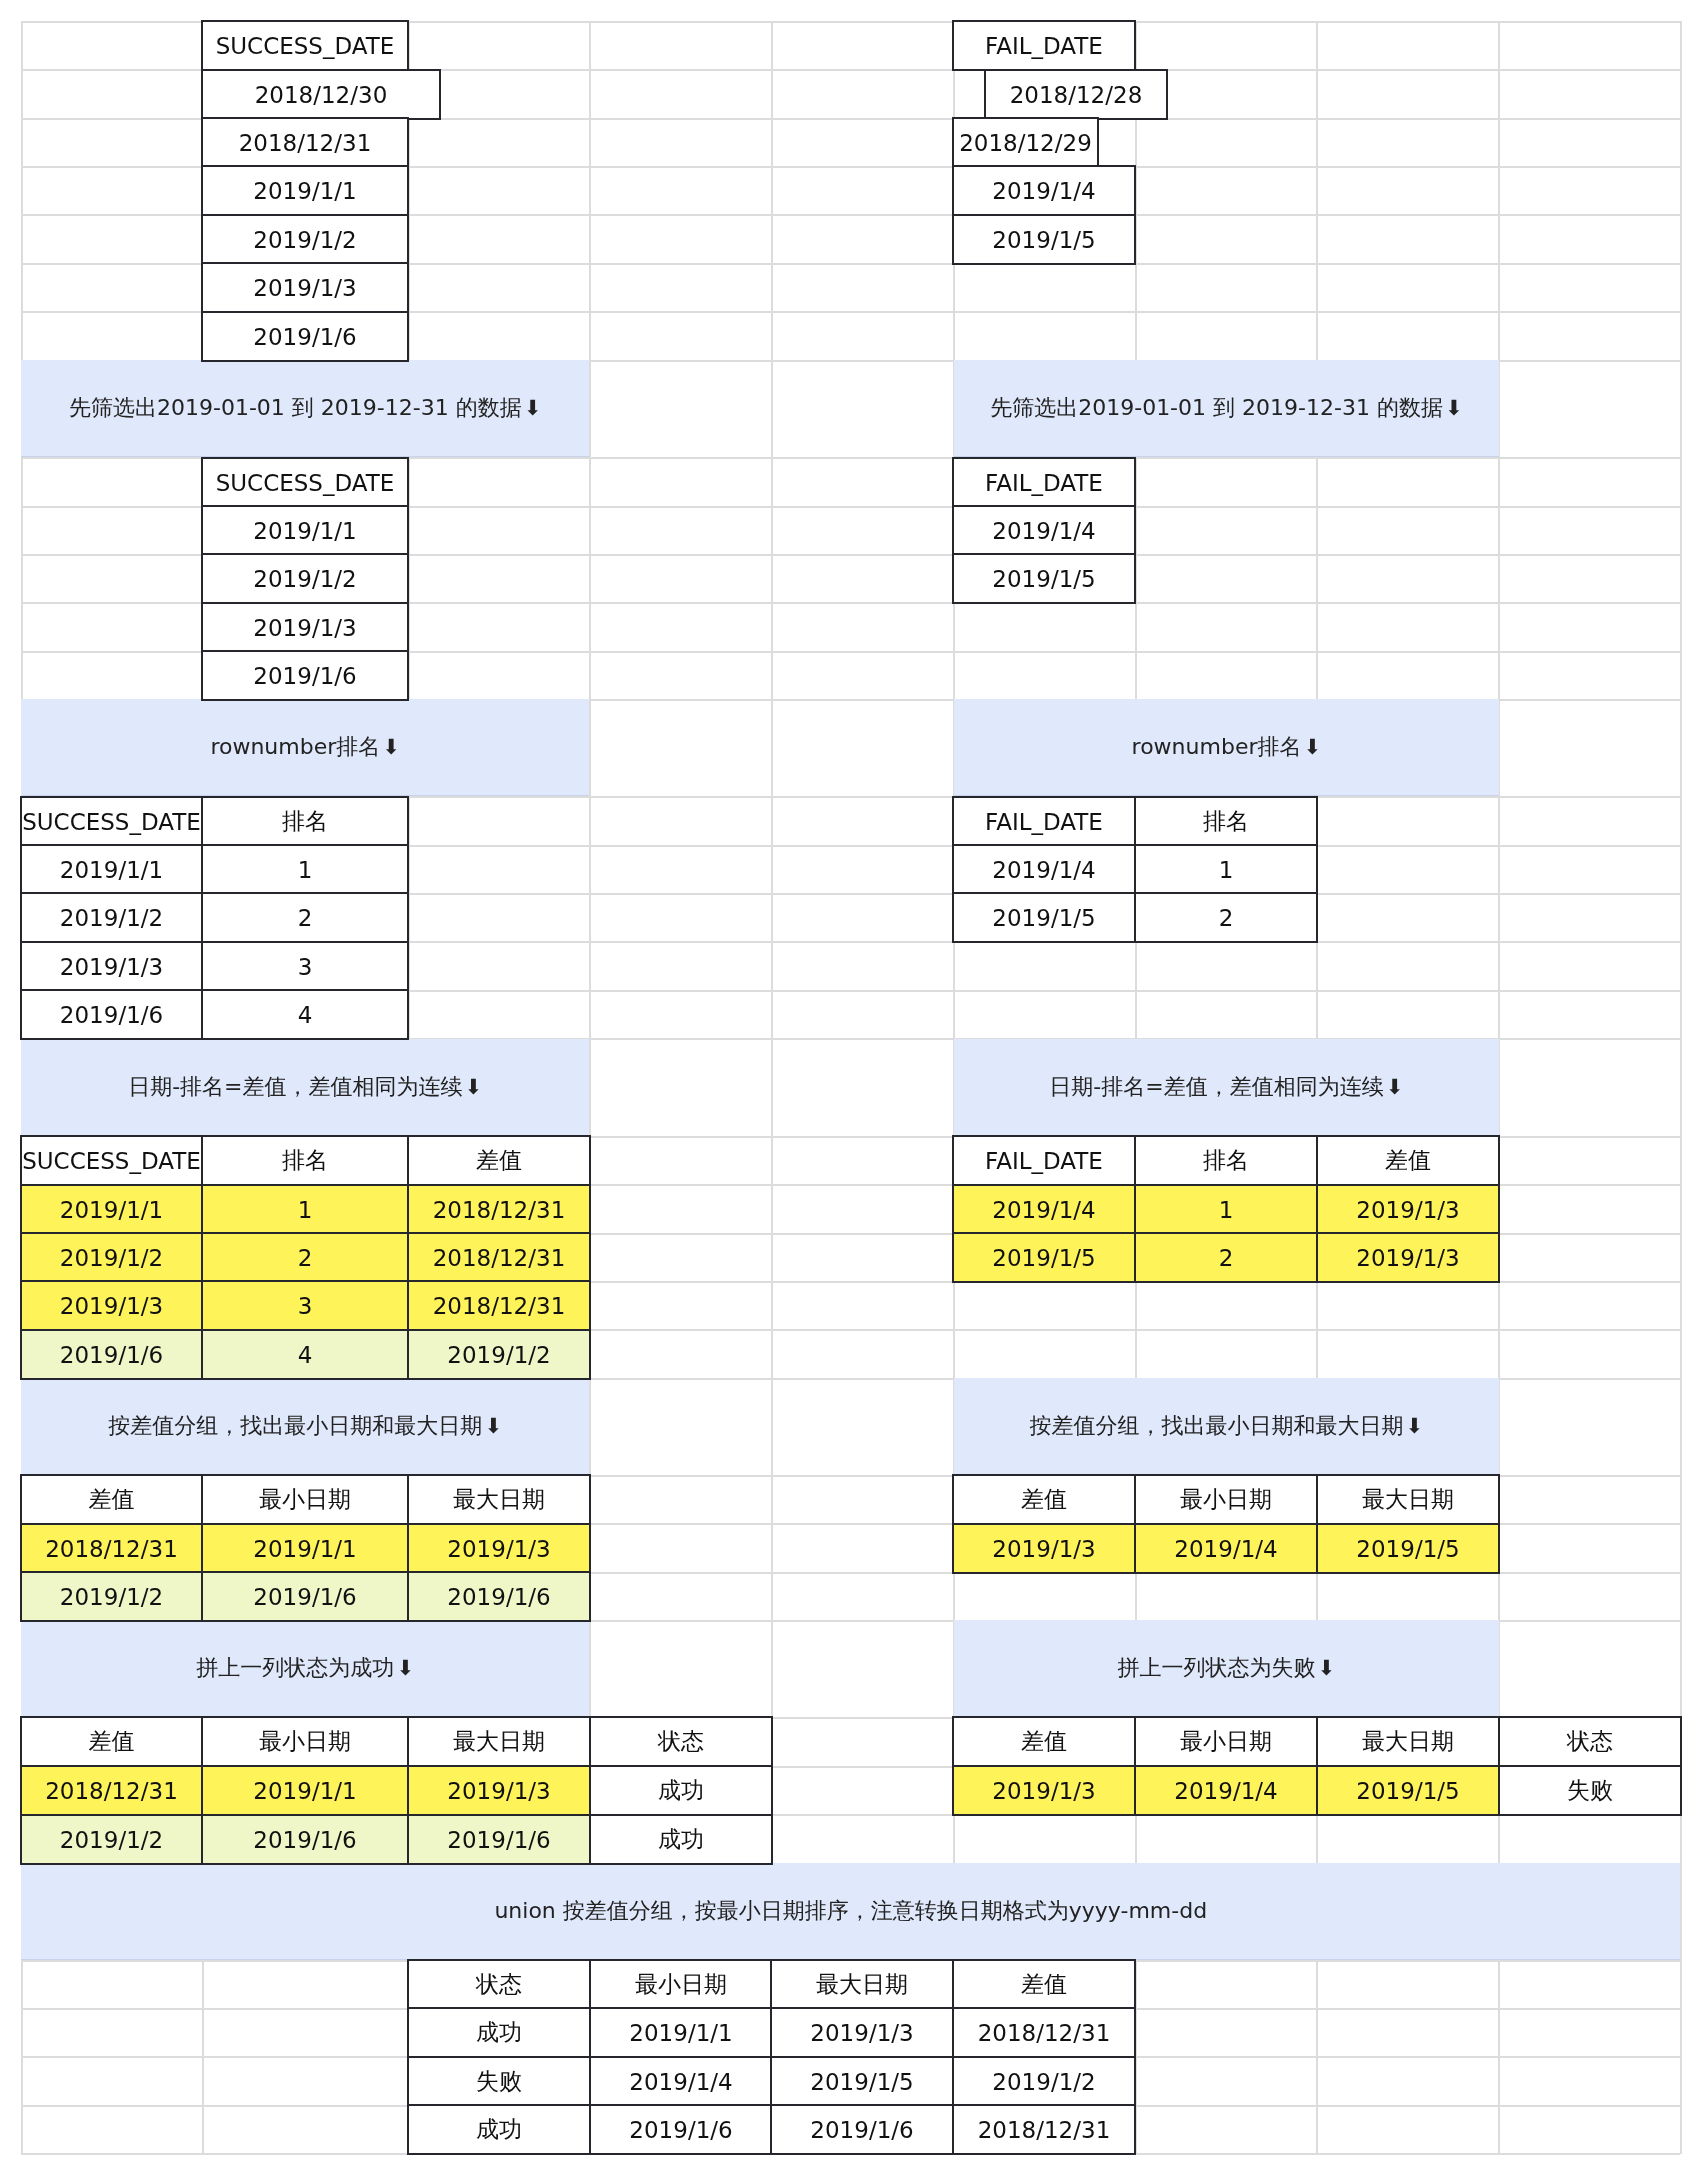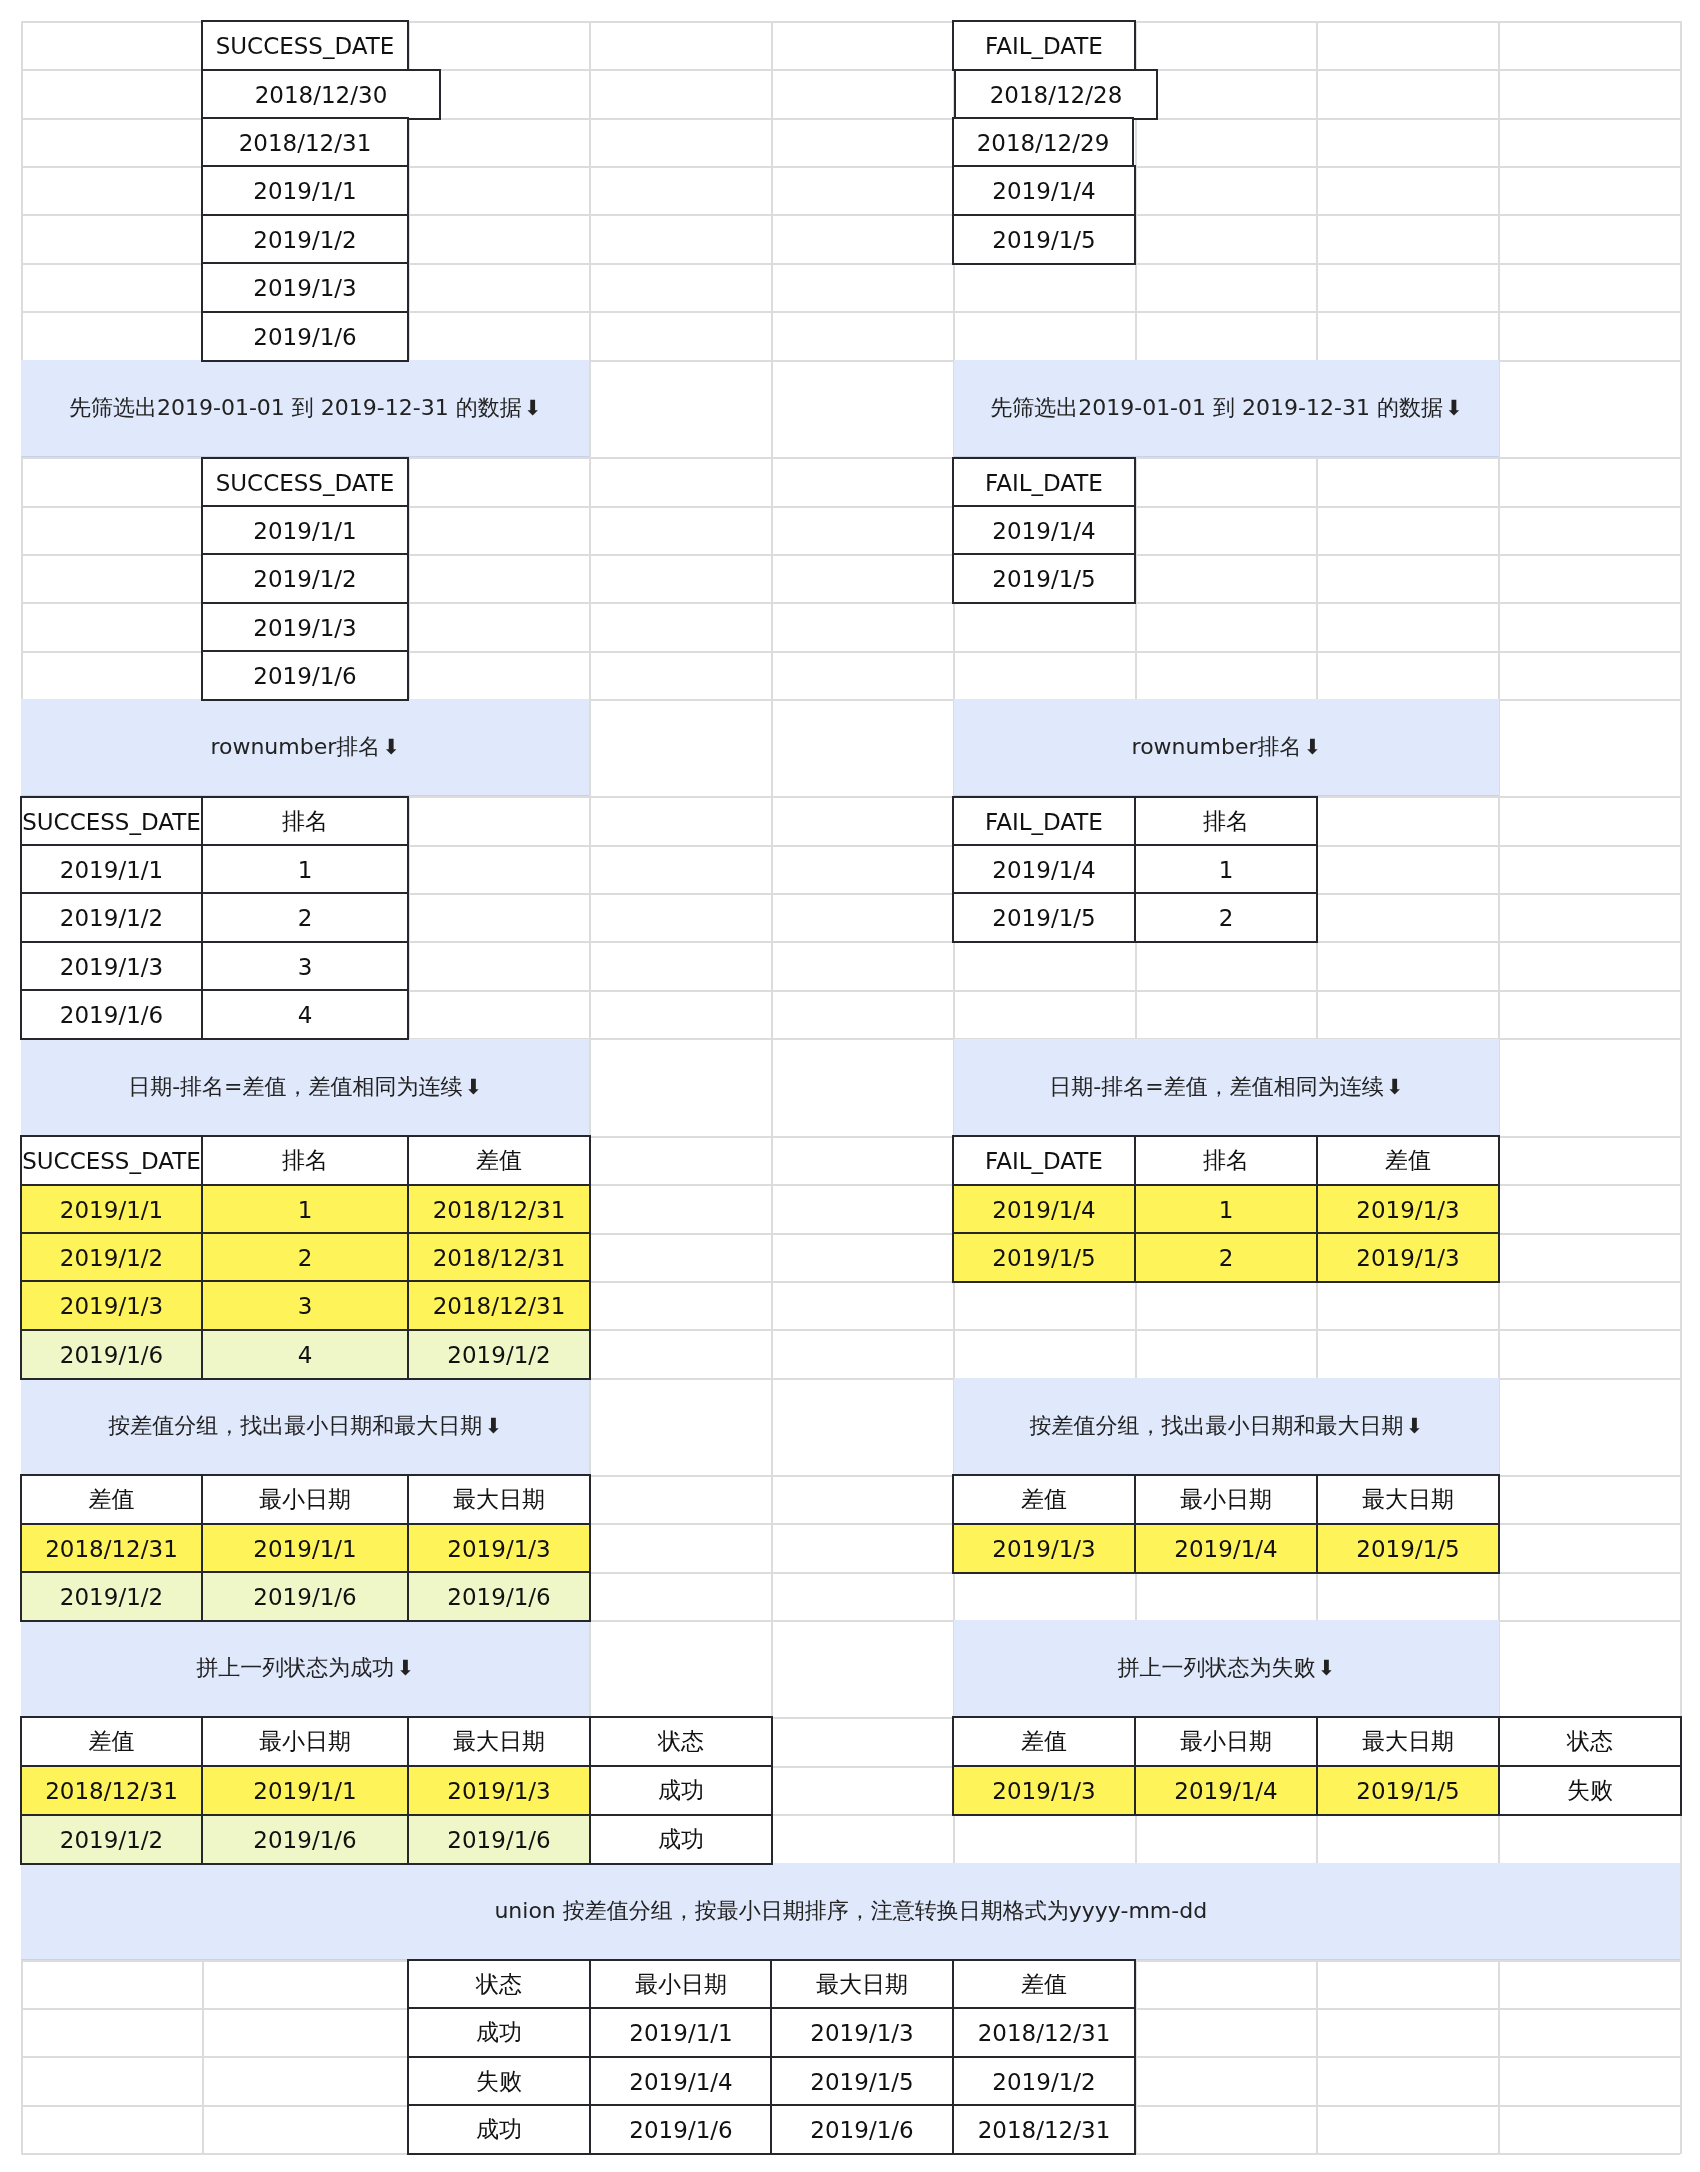--- a/index.html
+++ b/index.html
@@ -171,22 +171,22 @@
     <div class="cell" style="left: 589px; width: 184px; top: 1716px; height: 51px;">状态</div>
     <div class="cell y" style="left: 20px; width: 183px; top: 1765px; height: 51px;">2018/12/31</div>
     <div class="cell y" style="left: 201px; width: 208px; top: 1765px; height: 51px;">2019/1/1</div>
     <div class="cell y" style="left: 407px; width: 184px; top: 1765px; height: 51px;">2019/1/3</div>
     <div class="cell" style="left: 589px; width: 184px; top: 1765px; height: 51px;">成功</div>
     <div class="cell g" style="left: 20px; width: 183px; top: 1814px; height: 51px;">2019/1/2</div>
     <div class="cell g" style="left: 201px; width: 208px; top: 1814px; height: 51px;">2019/1/6</div>
     <div class="cell g" style="left: 407px; width: 184px; top: 1814px; height: 51px;">2019/1/6</div>
     <div class="cell" style="left: 589px; width: 184px; top: 1814px; height: 51px;">成功</div>
     <div class="cell" style="left: 952px; width: 184px; top: 20px; height: 51px;">FAIL_DATE</div>
-    <div class="cell" style="left: 954px; width: 204px; top: 69px; height: 51px;">2018/12/28</div>
-    <div class="cell" style="left: 952px; width: 182px; top: 117px; height: 51px;">2018/12/29</div>
+    <div class="cell" style="left: 984px; width: 184px; top: 69px; height: 51px;">2018/12/28</div>
+    <div class="cell" style="left: 952px; width: 147px; top: 117px; height: 51px;">2018/12/29</div>
     <div class="cell" style="left: 952px; width: 184px; top: 165px; height: 51px;">2019/1/4</div>
     <div class="cell" style="left: 952px; width: 184px; top: 214px; height: 51px;">2019/1/5</div>
     <div class="cell" style="left: 952px; width: 184px; top: 457px; height: 51px;">FAIL_DATE</div>
     <div class="cell" style="left: 952px; width: 184px; top: 505px; height: 51px;">2019/1/4</div>
     <div class="cell" style="left: 952px; width: 184px; top: 553px; height: 51px;">2019/1/5</div>
     <div class="cell" style="left: 952px; width: 184px; top: 796px; height: 51px;">FAIL_DATE</div>
     <div class="cell" style="left: 1134px; width: 184px; top: 796px; height: 51px;">排名</div>
     <div class="cell" style="left: 952px; width: 184px; top: 844px; height: 51px;">2019/1/4</div>
     <div class="cell" style="left: 1134px; width: 184px; top: 844px; height: 51px;">1</div>
     <div class="cell" style="left: 952px; width: 184px; top: 892px; height: 51px;">2019/1/5</div>

